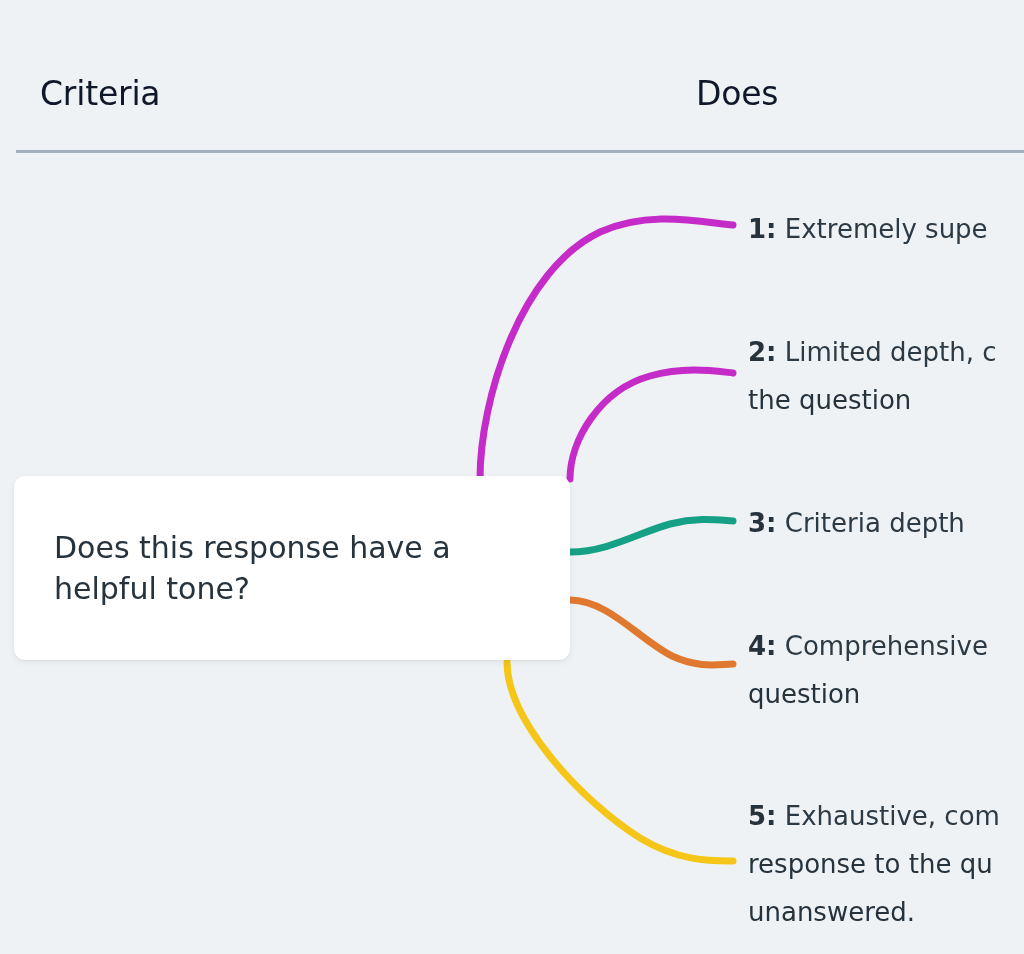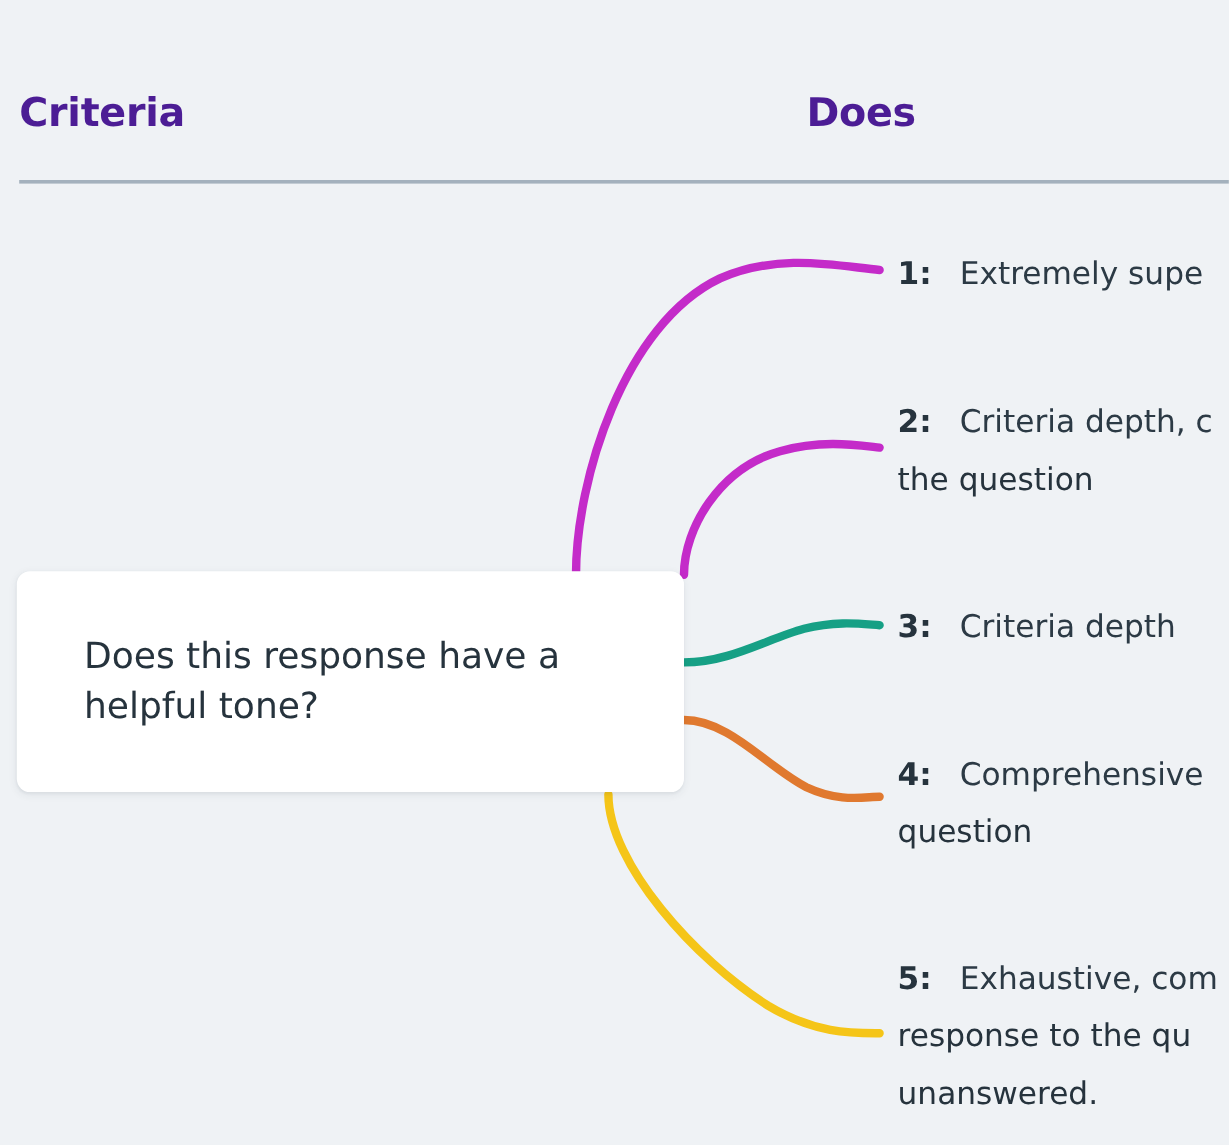--- a/index.html
+++ b/index.html
@@ -27,24 +27,25 @@
   .header-row {
     position: absolute;
     left: 0;
     top: 74px;
     width: 1024px;
     height: 66px;
   }
   .col-head {
     position: absolute;
     font-size: 33px;
-    font-weight: 700;
-    color: #4c1d95;
+    font-weight: 400;
+    color: #0f172a;
     letter-spacing: -0.2px;
     white-space: nowrap;
+    margin-left: 24px;
   }
   .col-head.criteria { left: 16px; top: 0; }
   .col-head.scale    { left: 672px; top: 0; }
 
   .header-divider {
     position: absolute;
     left: 16px;
     top: 150px;
     width: 1016px;
     height: 3px;
@@ -76,21 +77,21 @@
     background: #ffffff;
     border-radius: 11px;
     box-shadow: 0 2px 7px rgba(40, 55, 70, 0.07),
                 0 1px 2px rgba(40, 55, 70, 0.05);
     box-sizing: border-box;
     display: flex;
     align-items: center;
     z-index: 5;
   }
   .criteria-card-text {
-    padding: 0 34px 0 56px;
+    padding: 0 34px 0 40px;
     font-size: 30px;
     line-height: 1.38;
     color: #26333d;
     font-weight: 400;
   }
 
   
   .scale-list {
     position: absolute;
     left: 748px;
@@ -106,21 +107,20 @@
     color: #26333d;
     white-space: nowrap;
   }
   .scale-item .num {
     font-weight: 700;
     color: #26333d;
   }
   .scale-item .desc {
     font-weight: 400;
     color: #2c3a45;
-    margin-left: 15px;
   }
   .scale-item .line2,
   .scale-item .line3 {
     display: block;
     white-space: nowrap;
   }
 
   .scale-item.i1 { top: 205px; }
   .scale-item.i2 { top: 328px; }
   .scale-item.i3 { top: 499px; }
@@ -152,21 +152,21 @@
 
   <div class="scale-list">
 
     <div class="scale-item i1">
       <span class="num">1:</span>
       <span class="desc">Extremely supe</span>
     </div>
 
     <div class="scale-item i2">
       <span class="num">2:</span>
-      <span class="desc">Criteria depth, c</span>
+      <span class="desc">Limited depth, c</span>
       <span class="line2">the question</span>
     </div>
 
     <div class="scale-item i3">
       <span class="num">3:</span>
       <span class="desc">Criteria depth</span>
     </div>
 
     <div class="scale-item i4">
       <span class="num">4:</span>

